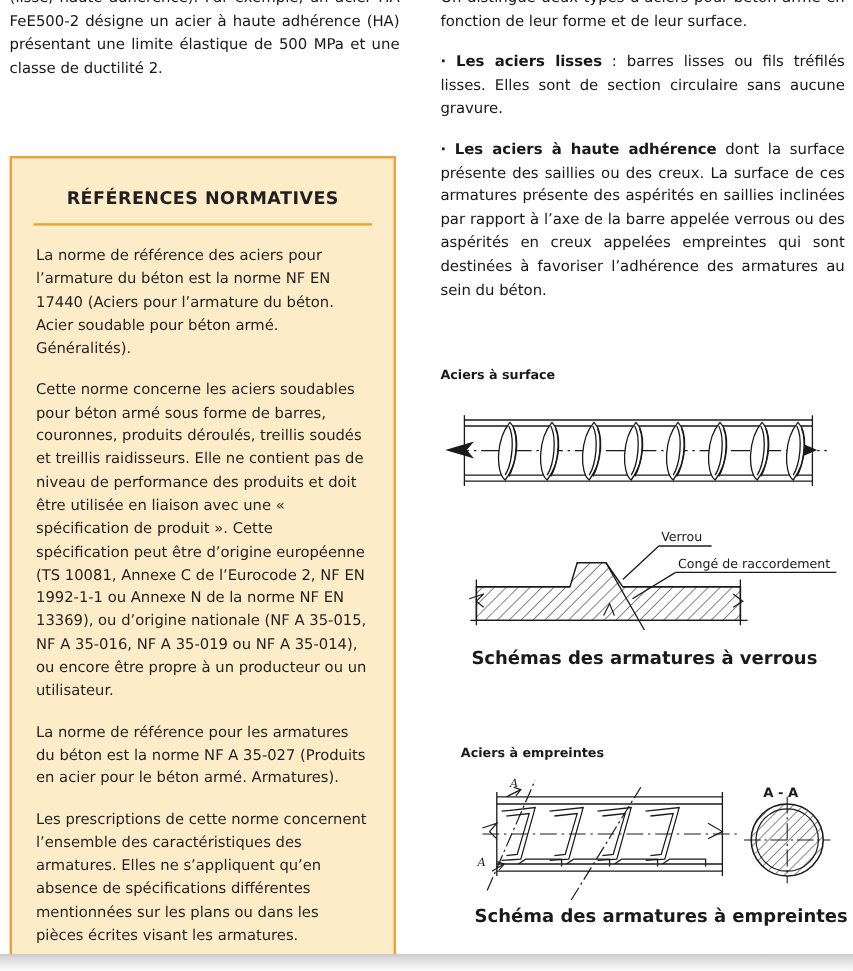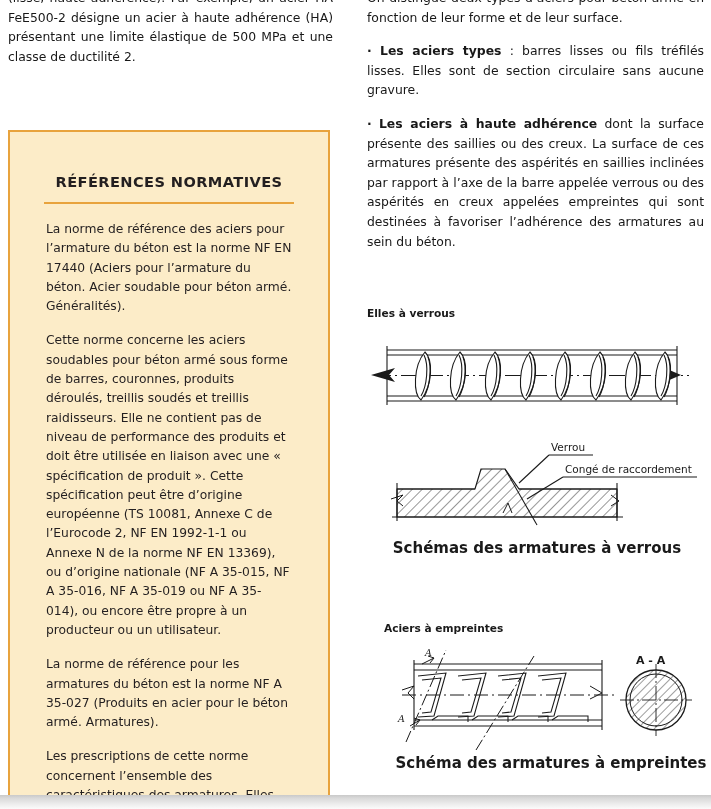--- a/index.html
+++ b/index.html
@@ -59,21 +59,21 @@
   
   .ref-box {
     position: absolute;
     left: 8px;
     top: 130px;
     width: 322px;
     height: 676px;
     box-sizing: border-box;
     background: #fcecc8;
     border: 2px solid #e8a33d;
-    padding: 16px;
+    padding: 0;
   }
   .ref-title {
     text-align: center;
     font-family: "DejaVu Sans", sans-serif;
     font-weight: bold;
     font-size: 14.6px;
     letter-spacing: 0.4px;
     color: #231f20;
     margin: 25px 0 0 0;
   }
@@ -148,34 +148,34 @@
     </div>
   </div>
 
   <div class="col-right">
 
     <div class="prose clipped-top">
       <p>On distingue deux types d’aciers pour béton armé en fonction de leur forme et de leur surface.</p>
 
       <p>
         <span class="bullet-dot">·</span>
-        <b>Les aciers types</b><span> : </span><span>barres lisses ou fils tréfilés lisses. Elles sont de section circulaire sans aucune gravure.</span>
+        <b>Les aciers lisses</b><span> : </span><span>barres lisses ou fils tréfilés lisses. Elles sont de section circulaire sans aucune gravure.</span>
       </p>
 
       <p>
         <span class="bullet-dot">·</span>
         <b>Les aciers à haute adhérence</b><span> </span><span>dont la surface présente des saillies ou des creux. La surface de ces armatures présente des aspérités en saillies inclinées par rapport à l’axe de la barre appelée verrous ou des aspérités en creux appelées empreintes qui sont destinées à favoriser l’adhérence des armatures au sein du béton.</span>
       </p>
     </div>
 
   </div>
 
   <div class="figure-block" style="left:367px; top:307px; width:340px;">
 
-    <div class="fig-label">Elles à verrous</div>
+    <div class="fig-label">Aciers à surface</div>
 
     <svg width="330" height="90" viewBox="0 0 330 90" style="display:block;margin-top:9px;">
       <g stroke="#1a1a1a" fill="none" stroke-width="1.1">
 
         <line x1="20" y1="22" x2="310" y2="22"></line>
         <line x1="20" y1="27" x2="310" y2="27"></line>
         <line x1="20" y1="68" x2="310" y2="68"></line>
         <line x1="20" y1="73" x2="310" y2="73"></line>
 
         <line x1="20" y1="18" x2="20" y2="50"></line>

